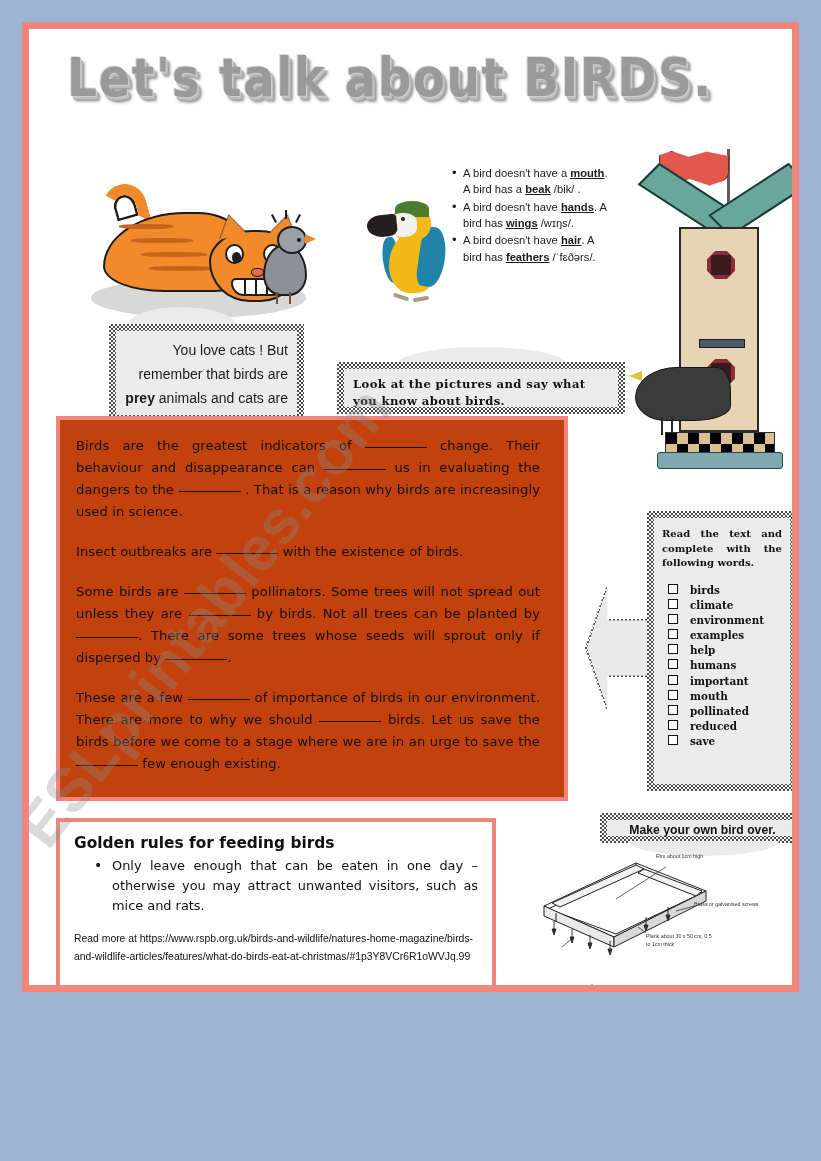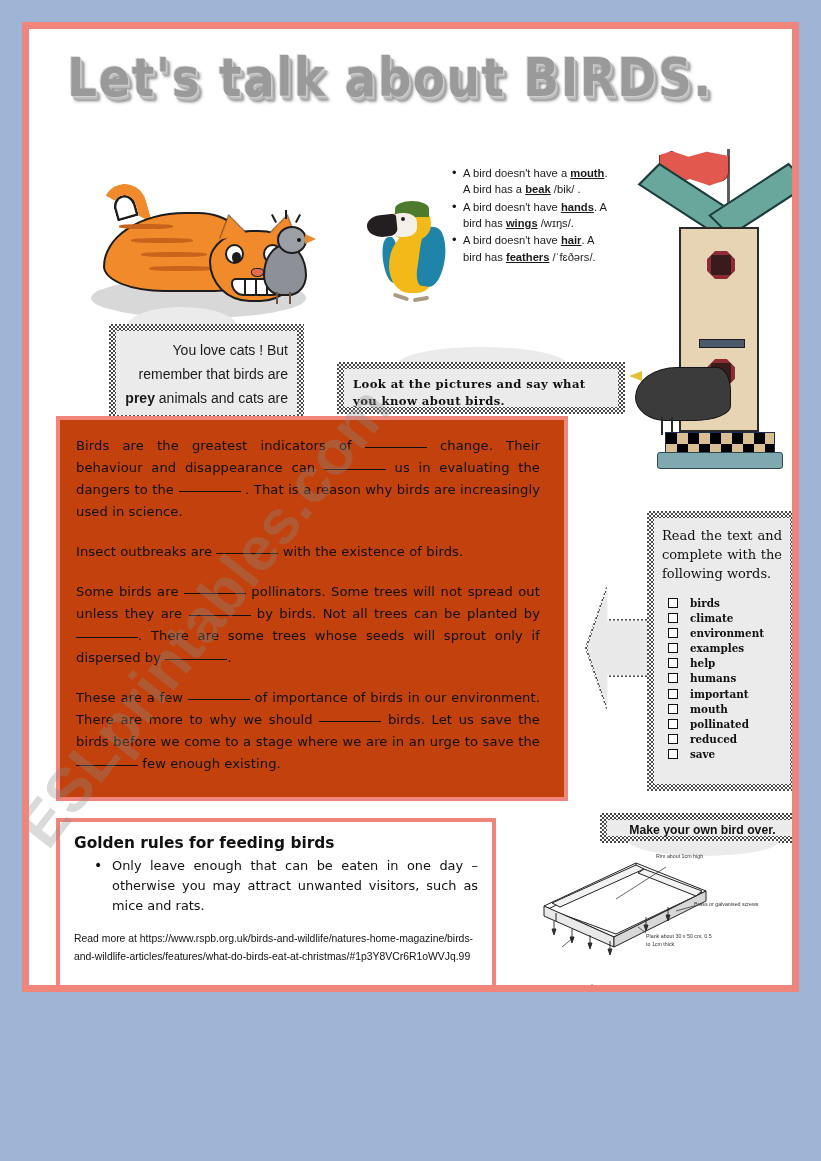--- a/index.html
+++ b/index.html
@@ -261,26 +261,26 @@
   #look-tail {
     position: absolute; left: 368px; top: 318px; width: 170px; height: 18px;
     background: #ebebeb; border-radius: 50% 50% 0 0 / 100% 100% 0 0;
   }
 
   
   #wordbank { left: 618px; top: 482px; width: 150px; height: 280px; }
   #wordbank .inner { padding: 9px 8px; }
   #wb-title {
     font-family: "DejaVu Serif", serif;
-    font-size: 13px; font-weight: normal; line-height: 1.45;
+    font-size: 10px; font-weight: bold; line-height: 1.45;
     color: #111; text-align: justify;
   }
   #wb-list { margin-top: 13px; }
   .wb-row {
-    display: flex; align-items: center; gap: 12px;
+    display: flex; gap: 12px;
     font-family: "DejaVu Serif", serif;
     font-size: 10.4px; font-weight: bold; color: #111;
     margin-bottom: 3.2px;
   }
   .wb-box {
     width: 10px; height: 10px; border: 1.6px solid #111; background: #fff;
     flex: none; margin-left: 6px;
   }
 
   

